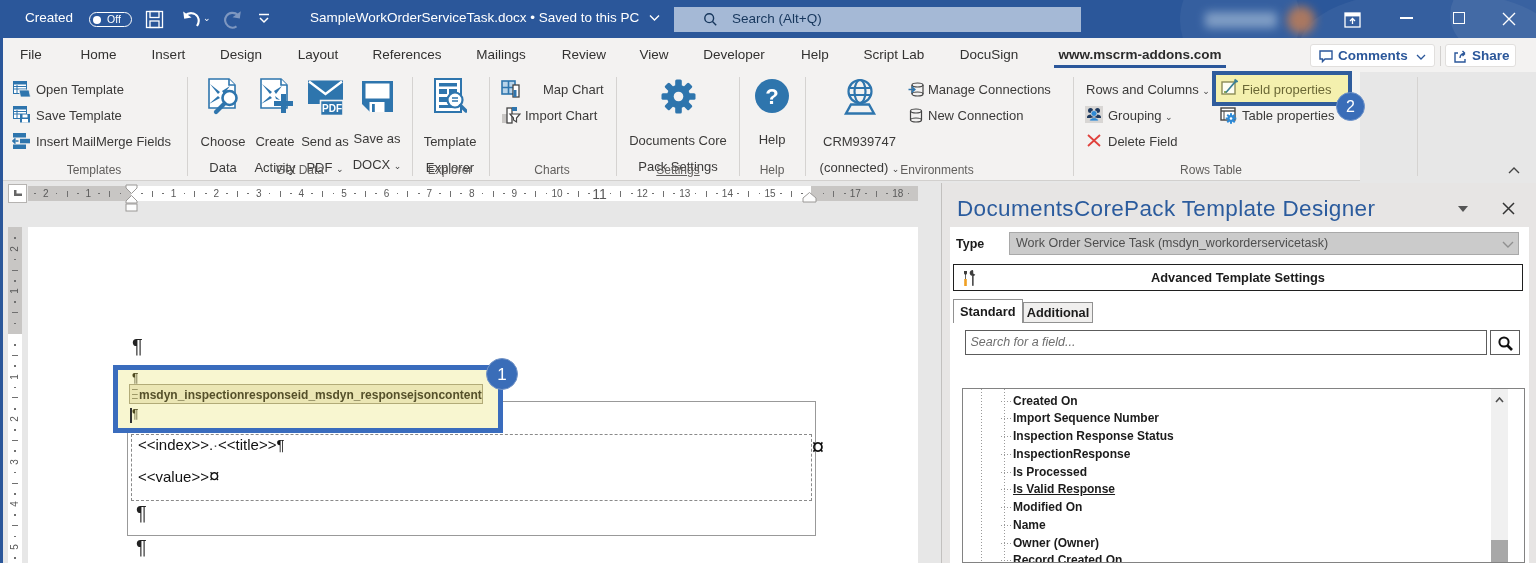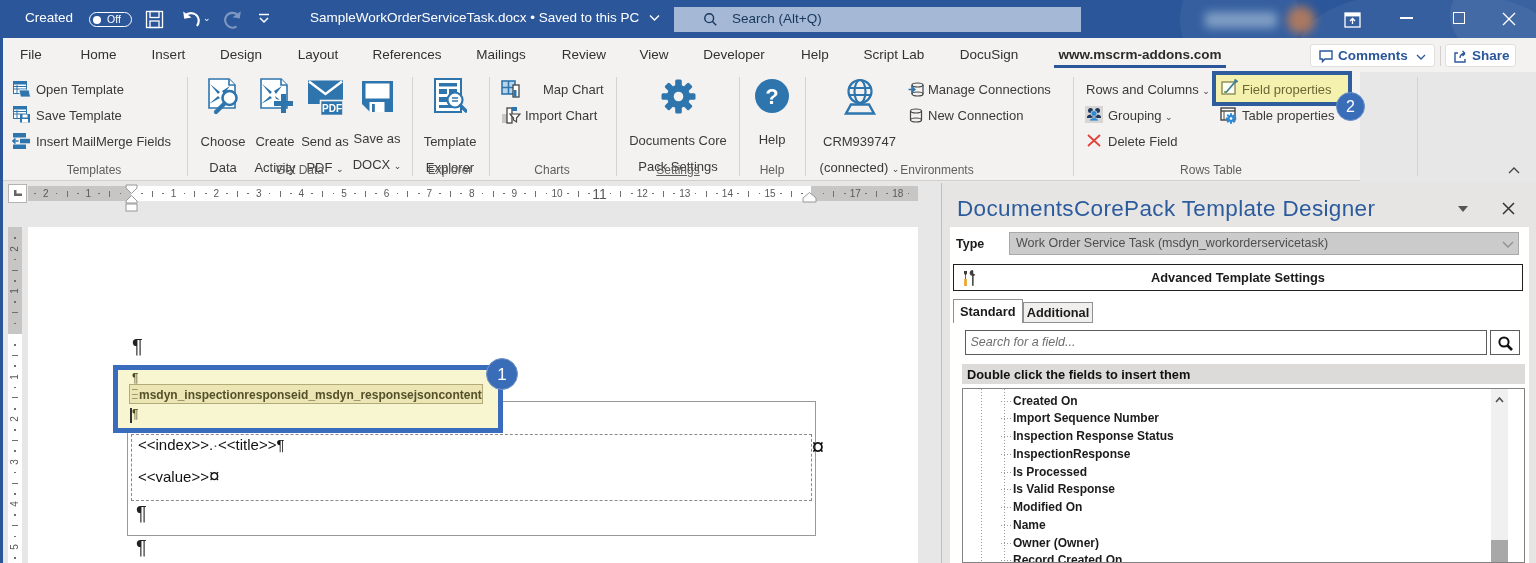--- a/index.html
+++ b/index.html
@@ -542,34 +542,31 @@
     <div class="abs" style="left:14.5px;top:103px;width:522px;height:25px;border:1.5px solid #5c5c5c;background:#fff;">
       <div class="abs" style="left:5px;top:4px;font-size:12.5px;font-style:italic;color:#6e6e6e;">Search for a field...</div>
     </div>
     <div class="abs" style="left:540px;top:103px;width:30px;height:25px;border:1.5px solid #5c5c5c;background:#fff;">
       <svg class="abs" style="left:6px;top:4px;" width="17" height="17" viewBox="0 0 17 17">
         <circle cx="7" cy="7" r="4.6" fill="none" stroke="#111" stroke-width="2"></circle>
         <path d="M10.5,10.5 L15,15" stroke="#111" stroke-width="2.6"></path>
       </svg>
     </div>
 
-    <div class="abs" style="left:12px;top:136.5px;width:563px;height:20.5px;background:#dcdbda;">
-      <div class="abs" style="left:5px;top:3px;font-size:12.8px;font-weight:bold;color:#111;">Double click the fields to insert them</div>
-    </div>
 
     <div class="abs" style="left:12px;top:161px;width:563px;height:175px;background:#fff;border:1px solid #828282;overflow:hidden;">
       <div class="abs" style="left:18px;top:0;width:1px;height:175px;background-image:linear-gradient(#9a9a9a 1px, transparent 1px);background-size:1px 3px;"></div>
       <div class="abs" style="left:41px;top:0;width:1px;height:175px;background-image:linear-gradient(#9a9a9a 1px, transparent 1px);background-size:1px 3px;"></div>
 
       <div class="trow" style="top:3.5px;">Created On</div>
       <div class="trow" style="top:21.3px;">Import Sequence Number</div>
       <div class="trow" style="top:39px;">Inspection Response Status</div>
       <div class="trow" style="top:56.8px;">InspectionResponse</div>
       <div class="trow" style="top:74.5px;">Is Processed</div>
-      <div class="trow" style="top:92.3px;">Is Valid Response</div>
+      <div class="trow" style="top:92.3px;text-decoration:underline;">Is Valid Response</div>
       <div class="trow" style="top:110px;">Modified On</div>
       <div class="trow" style="top:127.8px;">Name</div>
       <div class="trow" style="top:145.5px;">Owner (Owner)</div>
       <div class="trow" style="top:163.3px;">Record Created On</div>
 
       <div class="abs" style="left:528px;top:0;width:17px;height:175px;background:#f0f0f0;">
         <div class="abs" style="left:0;top:0;width:17px;height:17px;background:#f0f0f0;text-align:center;">
           <svg style="margin-top:5px;" width="9" height="6" viewBox="0 0 9 6">
               <path d="M1,5 L4.5,1 L8,5" fill="none" stroke="#505050" stroke-width="1.6"></path>
             </svg>

